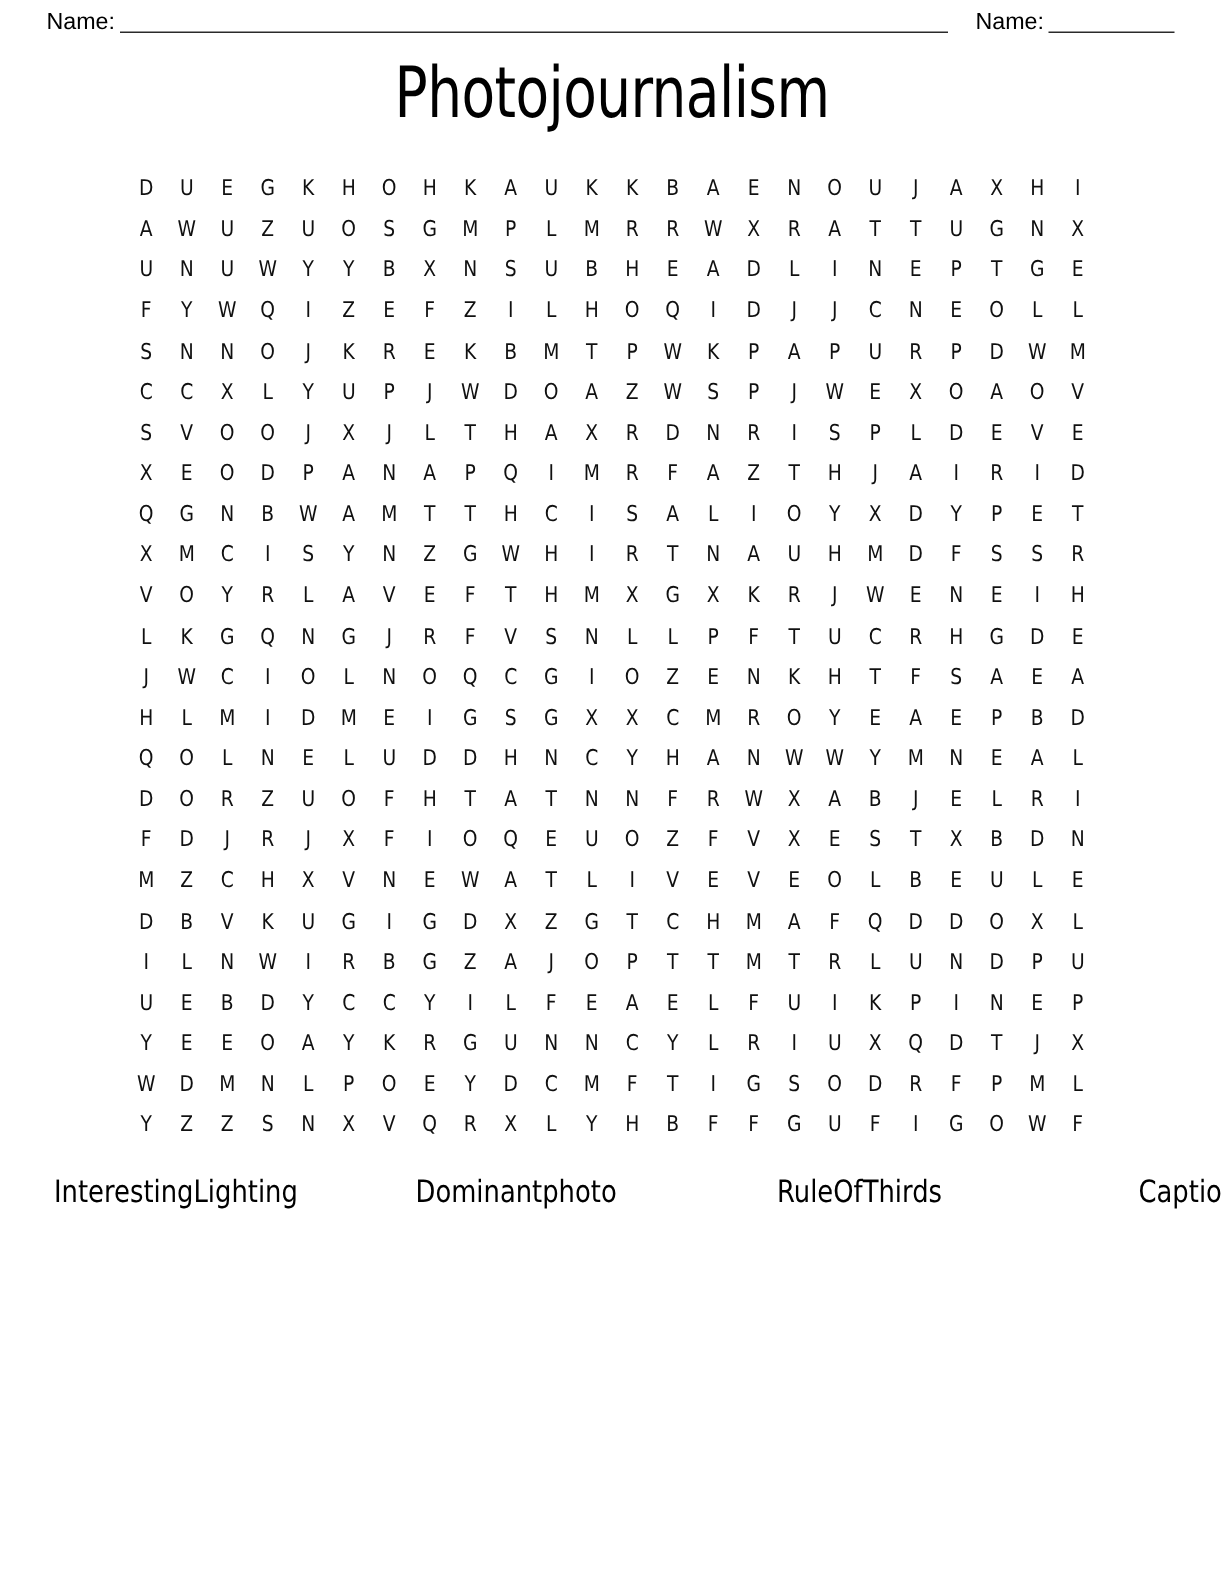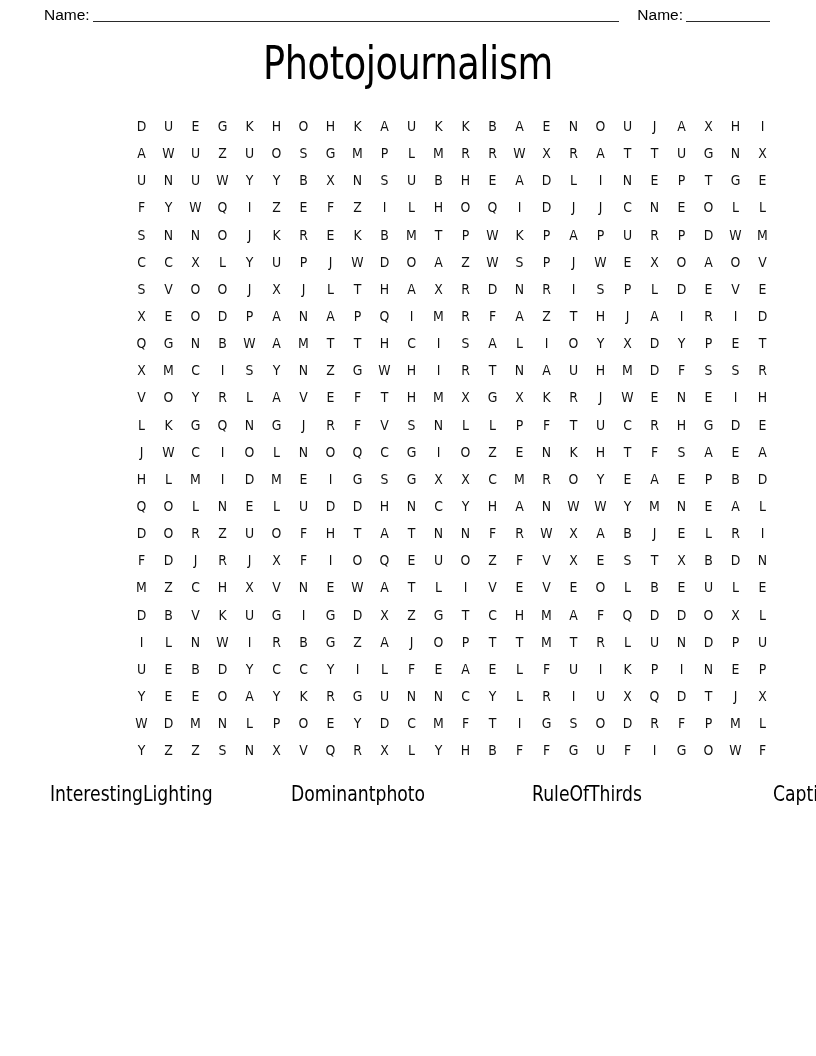--- a/index.html
+++ b/index.html
@@ -18,21 +18,21 @@
 
   
   .header-line {
     position: absolute;
     left: 0;
     top: 0;
     width: 816px;
     height: 28px;
     display: flex;
     align-items: center;
-    padding: 0 44px;
+    padding: 0 31px;
     box-sizing: border-box;
   }
   .hdr-label {
     font-family: "Liberation Sans", sans-serif;
     font-size: 15.5px;
     line-height: 1;
     white-space: pre;
     padding-top: 2px;
   }
   .rule {
@@ -66,40 +66,39 @@
   #grid {
     position: absolute;
     left: 84px;
     top: 113px;
     width: 648px;
   }
   .grid-row {
     display: block;
     height: 27.15px;
     white-space: nowrap;
-    margin-left: 44px;
   }
   .cell {
     display: inline-block;
     width: 27px;
     height: 27.15px;
     line-height: 27.15px;
     text-align: center;
     vertical-align: top;
     font-family: "DejaVu Sans", sans-serif;
     font-size: 14.5px;
     font-weight: 400;
     color: #101010;
     transform: scaleX(0.86);
   }
 
   
   #wordlist {
     position: absolute;
-    left: 50px;
+    left: 36px;
     top: 780px;
     width: 726px;
     display: grid;
     grid-template-columns: 241px 241px 241px;
     grid-auto-rows: 29.8px;
     grid-auto-flow: column;
   }
   .word {
     font-family: "DejaVu Sans", sans-serif;
     font-size: 20.5px;

